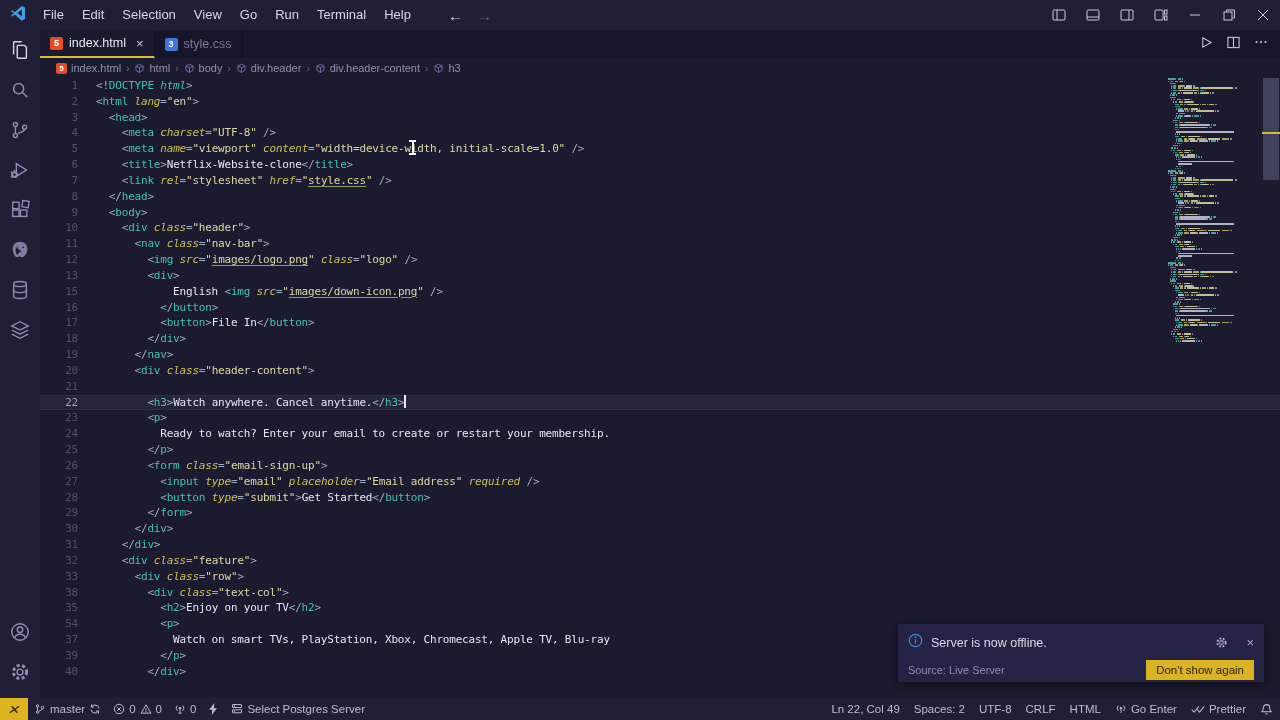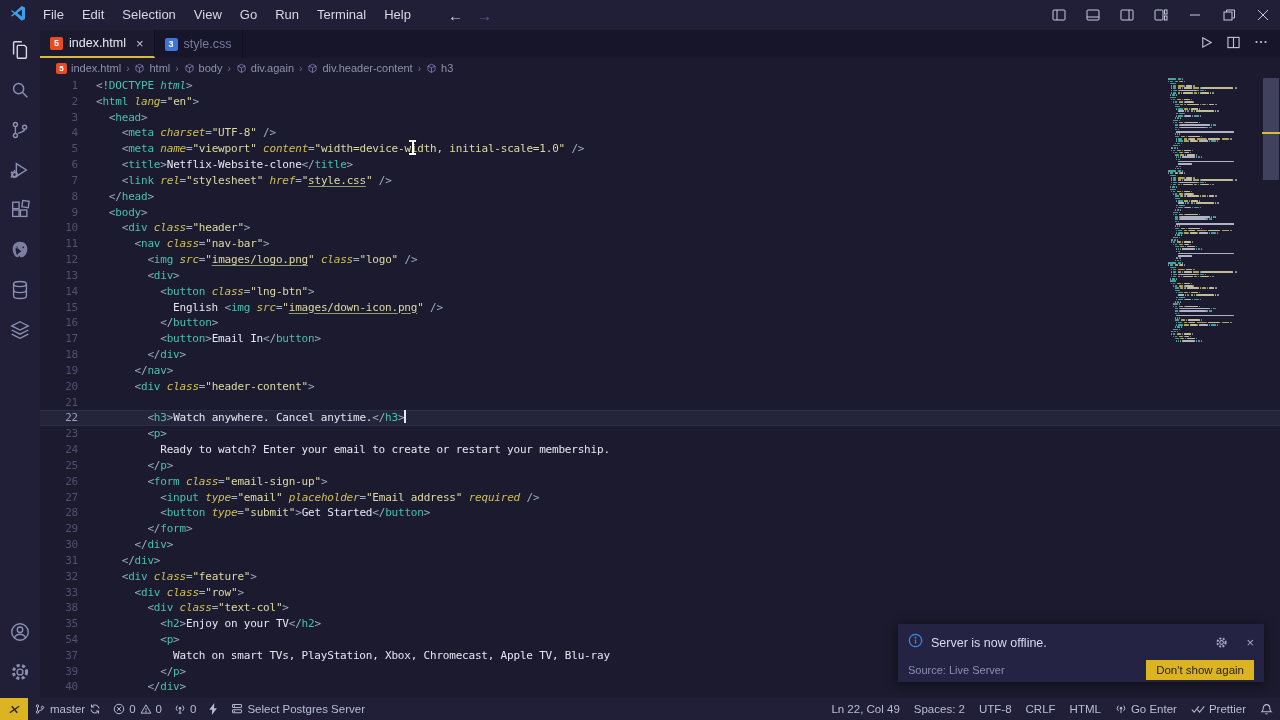--- a/index.html
+++ b/index.html
@@ -281,21 +281,21 @@
           <path d="M2.8 4.4L8 7l5.2-2.6M8 7v6.8"></path>
         </svg>
         <span>body</span>
       </span>
       <span class="bc-sep">›</span>
       <span class="bc-item">
         <svg width="11" height="11" viewBox="0 0 16 16" fill="none" stroke="#8b82c8" stroke-width="1.1">
           <path d="M8 1.8l5.2 2.6v6.2L8 13.8 2.8 10.6V4.4z"></path>
           <path d="M2.8 4.4L8 7l5.2-2.6M8 7v6.8"></path>
         </svg>
-        <span>div.again</span>
+        <span>div.header</span>
       </span>
       <span class="bc-sep">›</span>
       <span class="bc-item">
         <svg width="11" height="11" viewBox="0 0 16 16" fill="none" stroke="#8b82c8" stroke-width="1.1">
           <path d="M8 1.8l5.2 2.6v6.2L8 13.8 2.8 10.6V4.4z"></path>
           <path d="M2.8 4.4L8 7l5.2-2.6M8 7v6.8"></path>
         </svg>
         <span>div.header-content</span>
       </span>
       <span class="bc-sep">›</span>
@@ -316,24 +316,23 @@
         <div class="cl"><span class="ln">4</span><span class="lc"><span class="tx">    </span><span class="pu">&lt;</span><span class="tg">meta</span><span class="tx"> </span><span class="at">charset</span><span class="pu">=</span><span class="st">"UTF-8"</span><span class="tx"> </span><span class="pu">/&gt;</span></span></div>
         <div class="cl"><span class="ln">5</span><span class="lc"><span class="tx">    </span><span class="pu">&lt;</span><span class="tg">meta</span><span class="tx"> </span><span class="at">name</span><span class="pu">=</span><span class="st">"viewport"</span><span class="tx"> </span><span class="at">content</span><span class="pu">=</span><span class="st">"width=device-width, initial-scale=1.0"</span><span class="tx"> </span><span class="pu">/&gt;</span></span></div>
         <div class="cl"><span class="ln">6</span><span class="lc"><span class="tx">    </span><span class="pu">&lt;</span><span class="tg">title</span><span class="pu">&gt;</span><span class="tx">Netflix-Website-clone</span><span class="pu">&lt;/</span><span class="tg">title</span><span class="pu">&gt;</span></span></div>
         <div class="cl"><span class="ln">7</span><span class="lc"><span class="tx">    </span><span class="pu">&lt;</span><span class="tg">link</span><span class="tx"> </span><span class="at">rel</span><span class="pu">=</span><span class="st">"stylesheet"</span><span class="tx"> </span><span class="at">href</span><span class="pu">=</span><span class="st">"</span><span class="lk">style.css</span><span class="st">"</span><span class="tx"> </span><span class="pu">/&gt;</span></span></div>
         <div class="cl"><span class="ln">8</span><span class="lc"><span class="tx">  </span><span class="pu">&lt;/</span><span class="tg">head</span><span class="pu">&gt;</span></span></div>
         <div class="cl"><span class="ln">9</span><span class="lc"><span class="tx">  </span><span class="pu">&lt;</span><span class="tg">body</span><span class="pu">&gt;</span></span></div>
         <div class="cl"><span class="ln">10</span><span class="lc"><span class="tx">    </span><span class="pu">&lt;</span><span class="tg">div</span><span class="tx"> </span><span class="at">class</span><span class="pu">=</span><span class="st">"header"</span><span class="pu">&gt;</span></span></div>
         <div class="cl"><span class="ln">11</span><span class="lc"><span class="tx">      </span><span class="pu">&lt;</span><span class="tg">nav</span><span class="tx"> </span><span class="at">class</span><span class="pu">=</span><span class="st">"nav-bar"</span><span class="pu">&gt;</span></span></div>
         <div class="cl"><span class="ln">12</span><span class="lc"><span class="tx">        </span><span class="pu">&lt;</span><span class="tg">img</span><span class="tx"> </span><span class="at">src</span><span class="pu">=</span><span class="st">"</span><span class="lk">images/logo.png</span><span class="st">"</span><span class="tx"> </span><span class="at">class</span><span class="pu">=</span><span class="st">"logo"</span><span class="tx"> </span><span class="pu">/&gt;</span></span></div>
         <div class="cl"><span class="ln">13</span><span class="lc"><span class="tx">        </span><span class="pu">&lt;</span><span class="tg">div</span><span class="pu">&gt;</span></span></div>
-        <div class="cl"><span class="ln">14</span><span class="lc"><span class="tx">          </span><span class="pu">&lt;</span><span class="tg">button</span><span class="tx"> </span><span class="at">class</span><span class="pu">=</span><span class="st">"lng-btn"</span><span class="pu">&gt;</span></span></div>
         <div class="cl"><span class="ln">15</span><span class="lc"><span class="tx">            English </span><span class="pu">&lt;</span><span class="tg">img</span><span class="tx"> </span><span class="at">src</span><span class="pu">=</span><span class="st">"</span><span class="lk">images/down-icon.png</span><span class="st">"</span><span class="tx"> </span><span class="pu">/&gt;</span></span></div>
         <div class="cl"><span class="ln">16</span><span class="lc"><span class="tx">          </span><span class="pu">&lt;/</span><span class="tg">button</span><span class="pu">&gt;</span></span></div>
-        <div class="cl"><span class="ln">17</span><span class="lc"><span class="tx">          </span><span class="pu">&lt;</span><span class="tg">button</span><span class="pu">&gt;</span><span class="tx">Email In</span><span class="pu">&lt;/</span><span class="tg">button</span><span class="pu">&gt;</span></span></div>
+        <div class="cl"><span class="ln">17</span><span class="lc"><span class="tx">          </span><span class="pu">&lt;</span><span class="tg">button</span><span class="pu">&gt;</span><span class="tx">File In</span><span class="pu">&lt;/</span><span class="tg">button</span><span class="pu">&gt;</span></span></div>
         <div class="cl"><span class="ln">18</span><span class="lc"><span class="tx">        </span><span class="pu">&lt;/</span><span class="tg">div</span><span class="pu">&gt;</span></span></div>
         <div class="cl"><span class="ln">19</span><span class="lc"><span class="tx">      </span><span class="pu">&lt;/</span><span class="tg">nav</span><span class="pu">&gt;</span></span></div>
         <div class="cl"><span class="ln">20</span><span class="lc"><span class="tx">      </span><span class="pu">&lt;</span><span class="tg">div</span><span class="tx"> </span><span class="at">class</span><span class="pu">=</span><span class="st">"header-content"</span><span class="pu">&gt;</span></span></div>
         <div class="cl"><span class="ln">21</span></div>
         <div class="cl cur"><span class="ln">22</span><span class="lc"><span class="tx">        </span><span class="pu">&lt;</span><span class="tg">h3</span><span class="pu">&gt;</span><span class="tx">Watch anywhere. Cancel anytime.</span><span class="pu">&lt;/</span><span class="tg">h3</span><span class="pu">&gt;</span><span class="caret"></span></span></div>
         <div class="cl"><span class="ln">23</span><span class="lc"><span class="tx">        </span><span class="pu">&lt;</span><span class="tg">p</span><span class="pu">&gt;</span></span></div>
         <div class="cl"><span class="ln">24</span><span class="lc"><span class="tx">          Ready to watch? Enter your email to create or restart your membership.</span></span></div>
         <div class="cl"><span class="ln">25</span><span class="lc"><span class="tx">        </span><span class="pu">&lt;/</span><span class="tg">p</span><span class="pu">&gt;</span></span></div>
         <div class="cl"><span class="ln">26</span><span class="lc"><span class="tx">        </span><span class="pu">&lt;</span><span class="tg">form</span><span class="tx"> </span><span class="at">class</span><span class="pu">=</span><span class="st">"email-sign-up"</span><span class="pu">&gt;</span></span></div>
         <div class="cl"><span class="ln">27</span><span class="lc"><span class="tx">          </span><span class="pu">&lt;</span><span class="tg">input</span><span class="tx"> </span><span class="at">type</span><span class="pu">=</span><span class="st">"email"</span><span class="tx"> </span><span class="at">placeholder</span><span class="pu">=</span><span class="st">"Email address"</span><span class="tx"> </span><span class="at">required</span><span class="tx"> </span><span class="pu">/&gt;</span></span></div>

